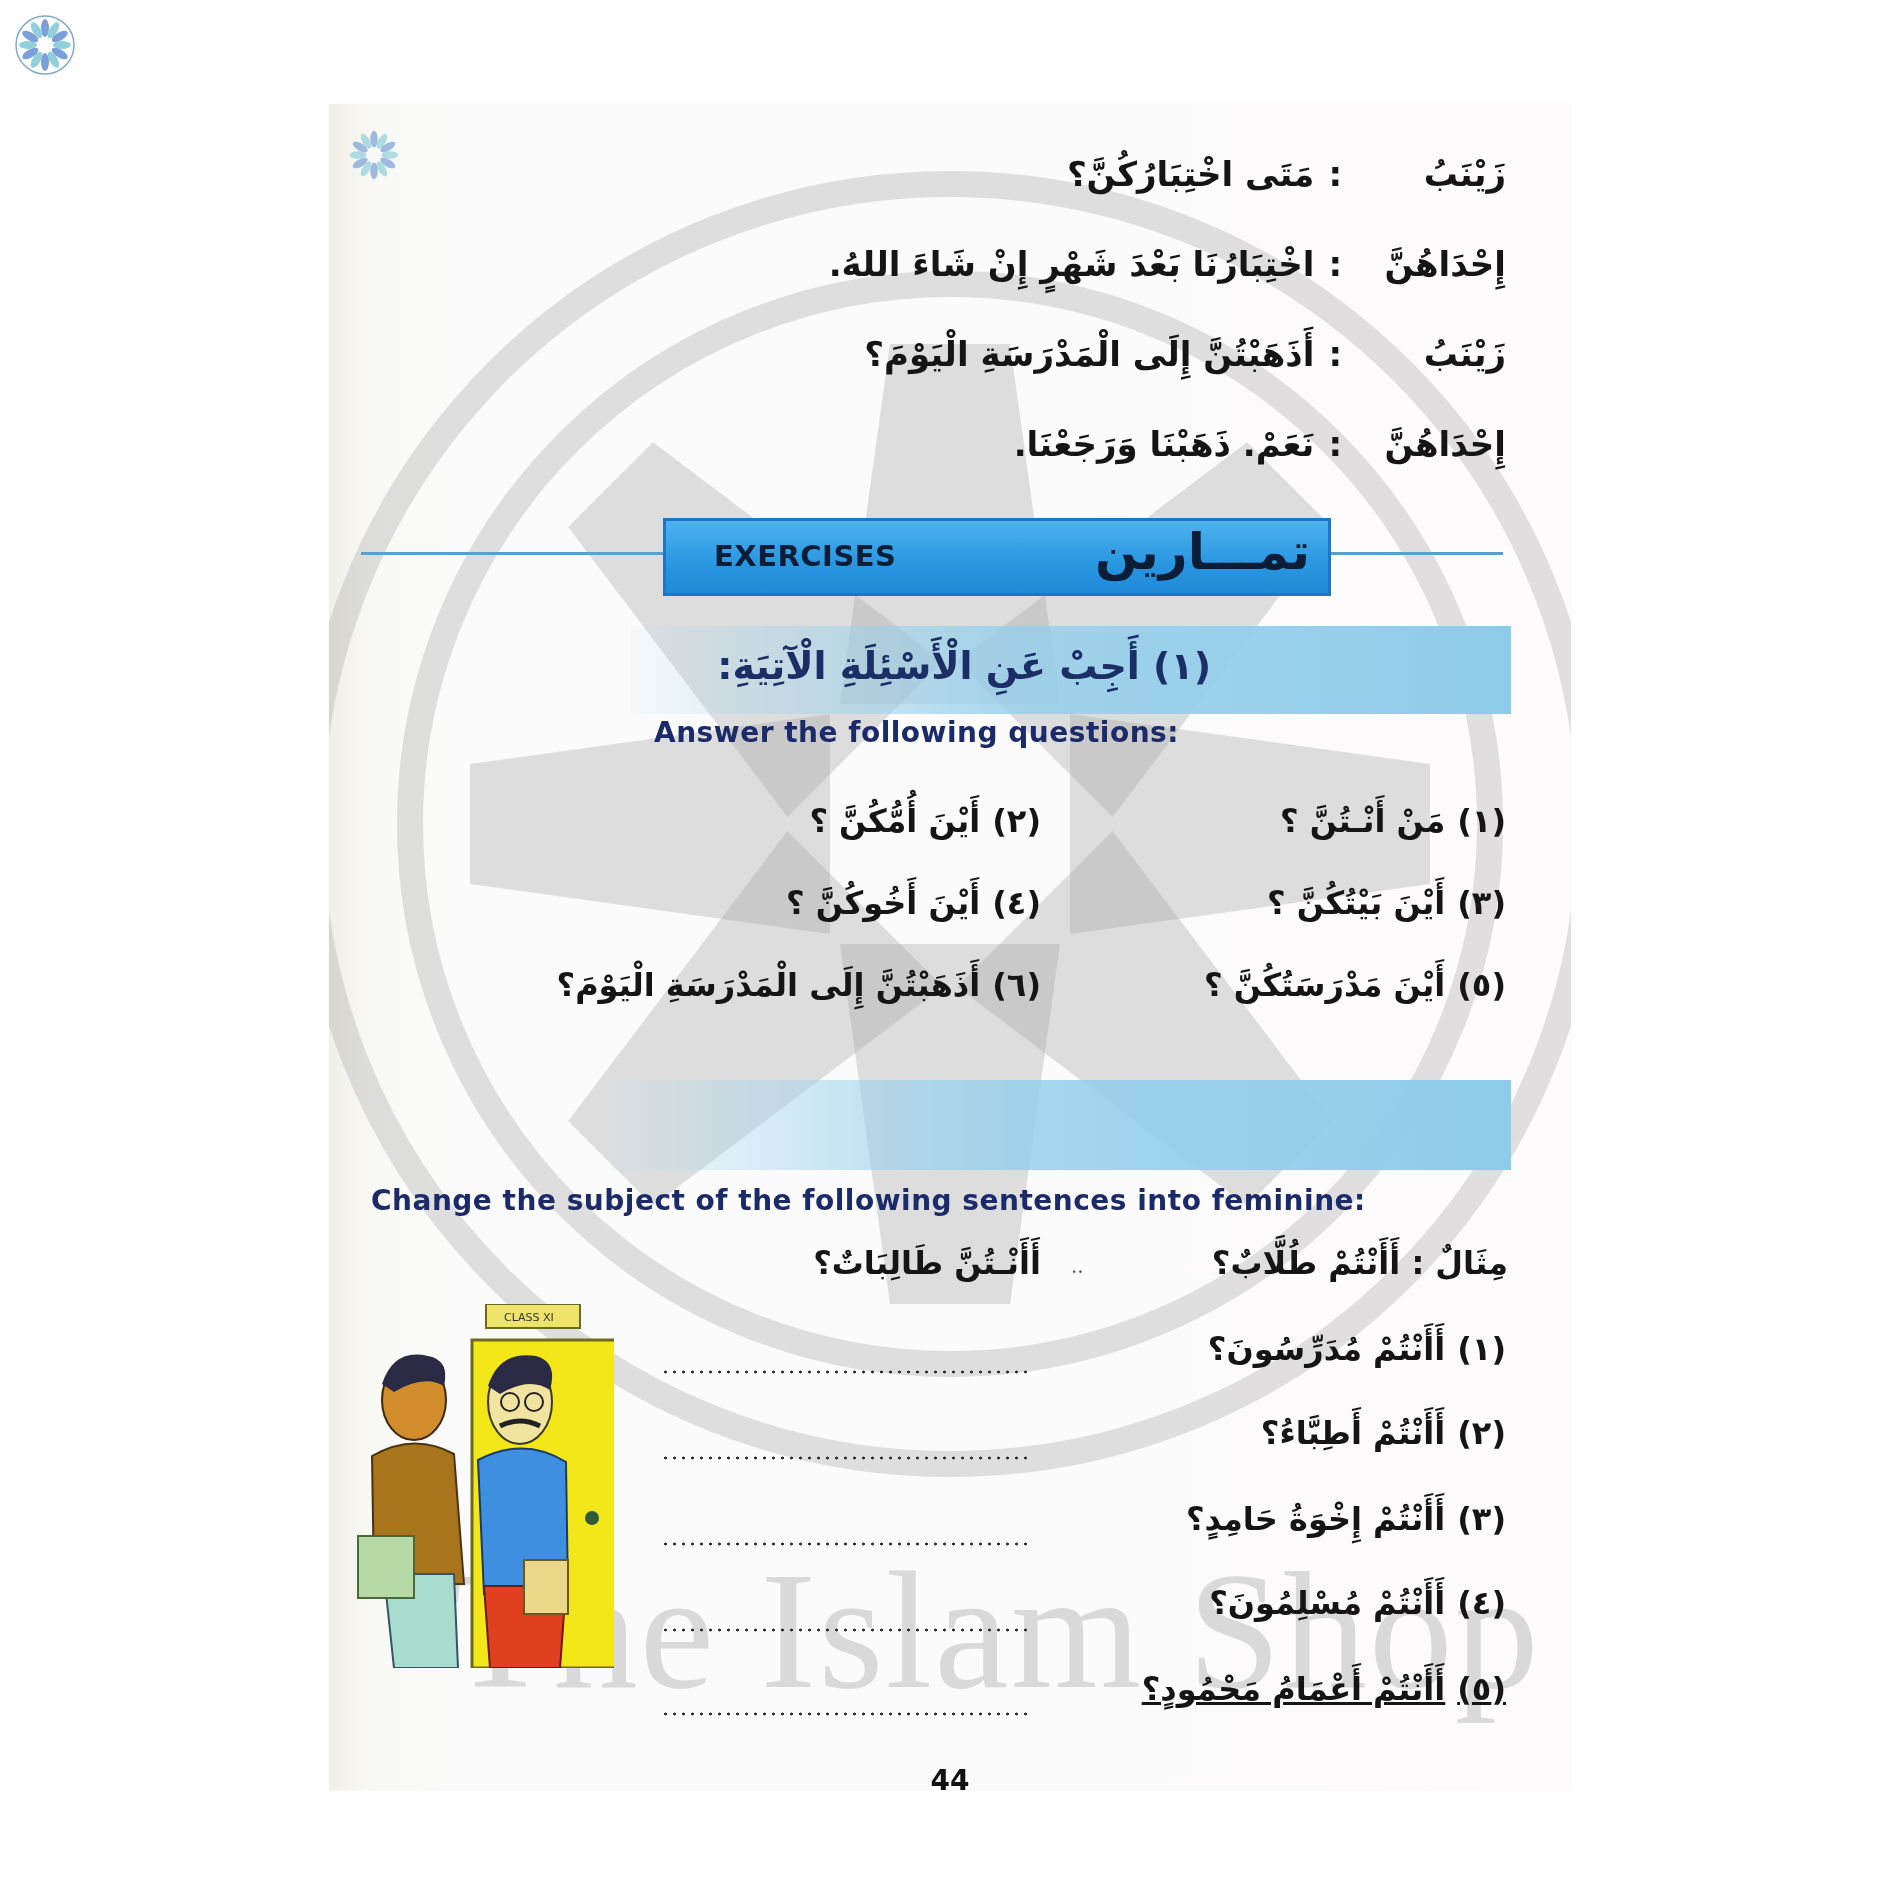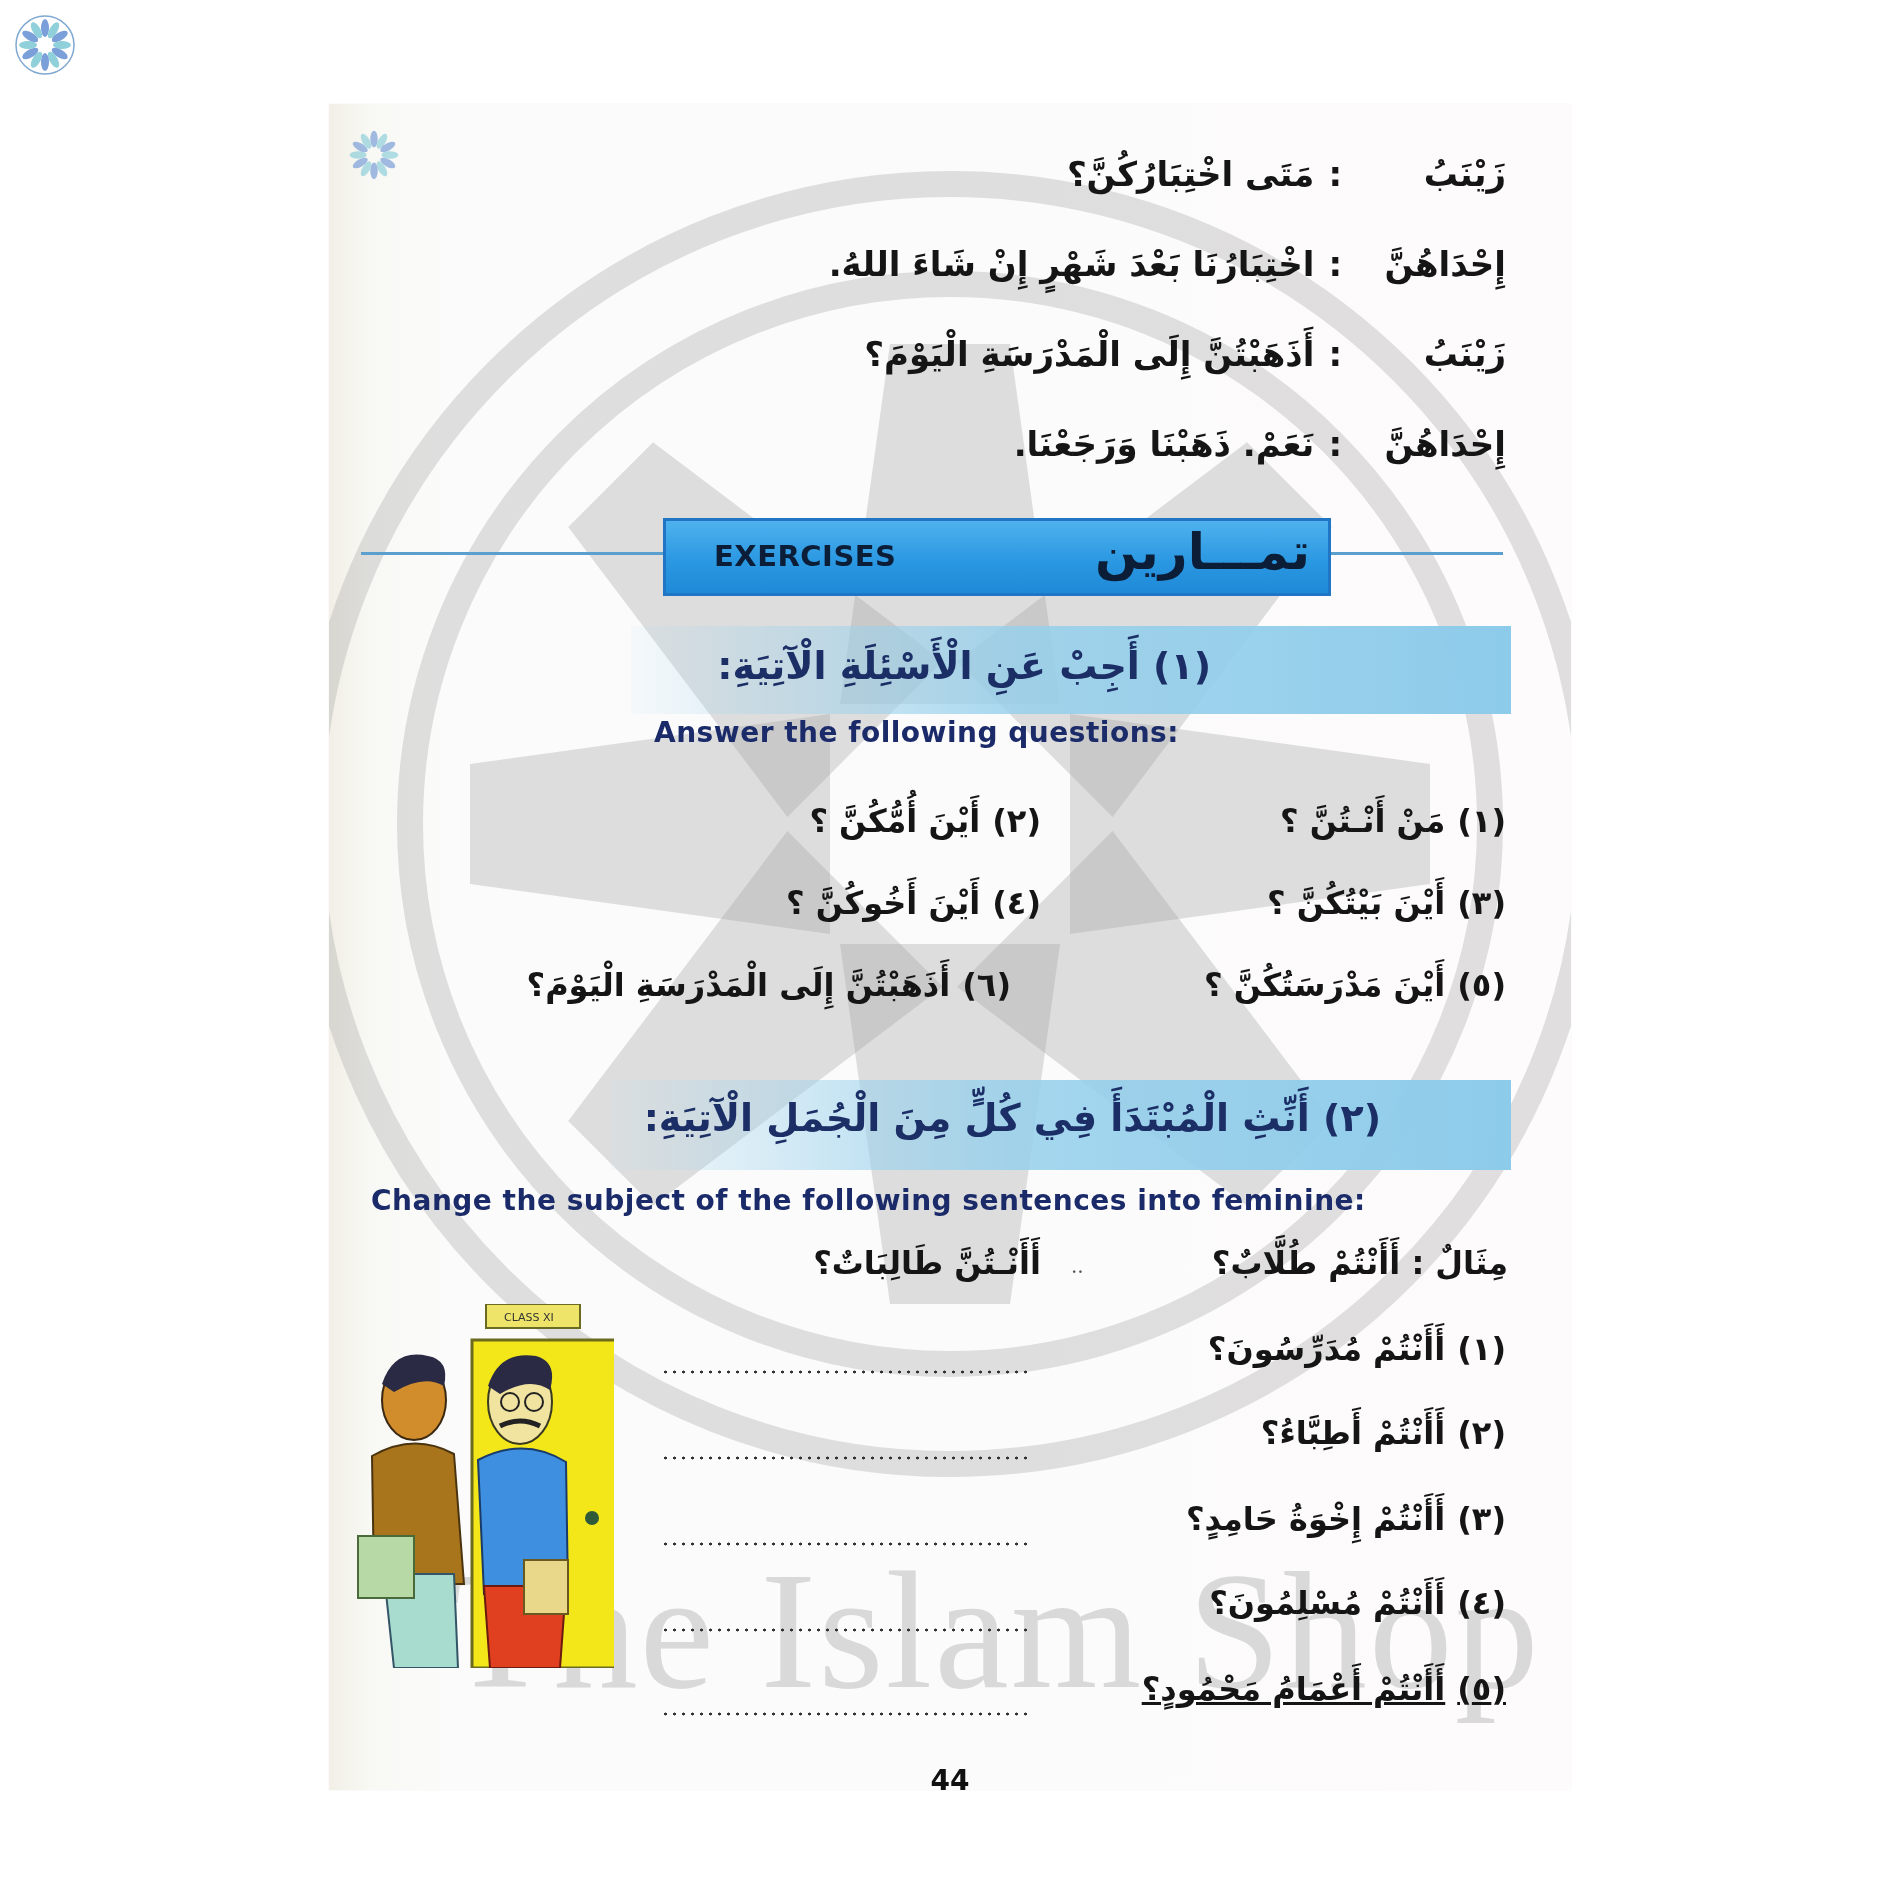--- a/index.html
+++ b/index.html
@@ -116,26 +116,25 @@
   </div>
   <div class="ar q" style="top:780px;right:65px;">
     <span class="num">(٣)</span><span>أَيْنَ بَيْتُكُنَّ ؟</span>
   </div>
   <div class="ar q" style="top:780px;right:530px;">
     <span class="num">(٤)</span><span>أَيْنَ أَخُوكُنَّ ؟</span>
   </div>
   <div class="ar q" style="top:862px;right:65px;">
     <span class="num">(٥)</span><span>أَيْنَ مَدْرَسَتُكُنَّ ؟</span>
   </div>
-  <div class="ar q" style="top:862px;right:560px;">
+  <div class="ar q" style="top:862px;right:530px;">
     <span class="num">(٦)</span><span>أَذَهَبْتُنَّ إِلَى الْمَدْرَسَةِ الْيَوْمَ؟</span>
   </div>
 
   <div class="secband" style="top:976px;width:900px;height:90px;"></div>
-  <div class="ar sec-ar" style="top:992px;right:190px;">(٢) أَنِّثِ الْمُبْتَدَأَ فِي كُلٍّ مِنَ الْجُمَلِ الْآتِيَةِ:</div>
   <div class="sec-en" style="left:42px;top:1080px;">Change the subject of the following sentences into feminine:</div>
 
   <div class="ar q" style="top:1140px;right:63px;">
     <span>مِثَالٌ :</span> <span>أَأَنْتُمْ طُلَّابٌ؟</span>
   </div>
   <div class="example-sep" style="left:742px;top:1150px;">..</div>
   <div class="ar q" style="top:1140px;right:530px;">أَأَنْـتُنَّ طَالِبَاتٌ؟</div>
 
   <div class="ar q" style="top:1226px;right:65px;">
     <span class="num">(١)</span><span>أَأَنْتُمْ مُدَرِّسُونَ؟</span>

